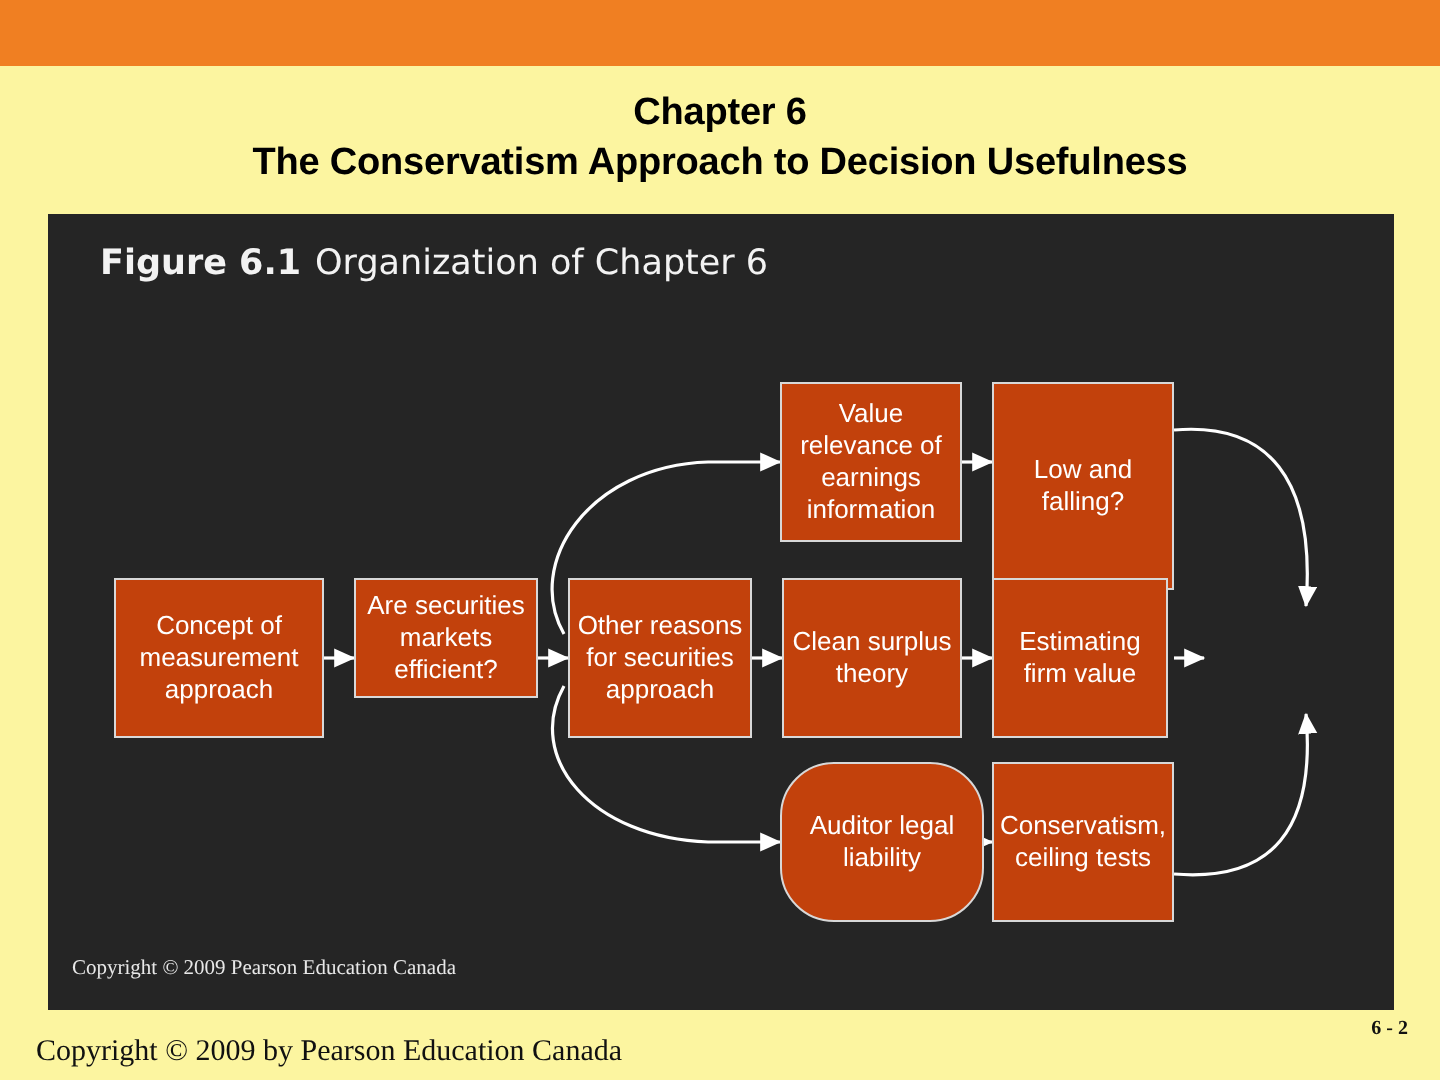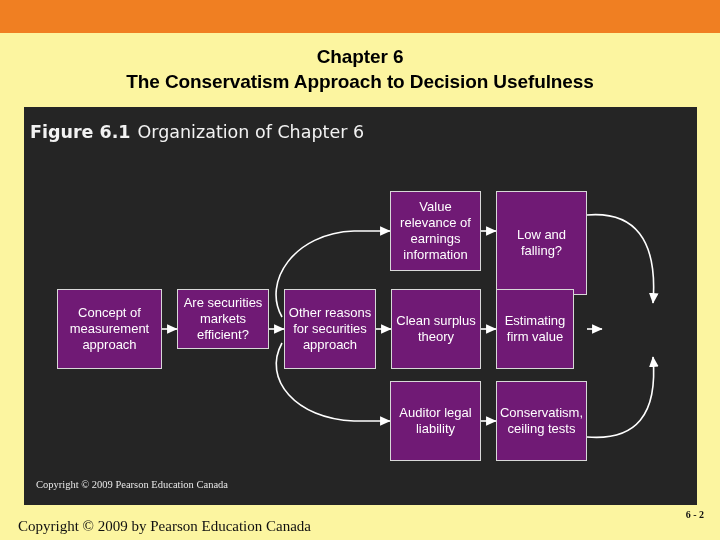--- a/index.html
+++ b/index.html
@@ -47,21 +47,21 @@
   .figure-panel {
     position: absolute;
     left: 24px;
     top: 107px;
     width: 673px;
     height: 398px;
     background: #252525;
   }
   .figure-heading {
     position: absolute;
-    left: 6px;
+    left: 26px;
     top: 15px;
     font-family: "DejaVu Sans", sans-serif;
     font-size: 17.5px;
     color: #f2f2f2;
     white-space: nowrap;
   }
   .figure-heading .fig-label {
     font-weight: bold;
   }
   .figure-heading .fig-title {
@@ -86,21 +86,21 @@
     height: 398px;
   }
   .diagram svg {
     position: absolute;
     left: 0; top: 0;
   }
   .node {
     position: absolute;
     box-sizing: border-box;
     border: 1.5px solid #d8d8d8;
-    background: #701a75;
+    background: #c2410c;
     color: #ffffff;
     display: flex;
     align-items: center;
     justify-content: center;
     text-align: center;
     font-family: "Liberation Sans", sans-serif;
     font-size: 13px;
     line-height: 16px;
     padding: 2px;
   }
@@ -196,26 +196,26 @@
       </div>
 
       <div class="node" style="left:472px; top:84px; width:91px; height:104px;">
         <span>Low and falling?</span>
       </div>
 
       <div class="node" style="left:367px; top:182px; width:90px; height:80px;">
         <span>Clean surplus theory</span>
       </div>
 
-      <div class="node" style="left:472px; top:182px; width:78px; height:80px;">
+      <div class="node" style="left:472px; top:182px; width:88px; height:80px;">
         <span>Estimating firm value</span>
       </div>
 
 
-      <div class="node" style="left:366px; top:274px; width:91px; height:80px;">
+      <div class="node" style="left:366px; top:274px; width:102px; height:80px;border-radius:27px;">
         <span>Auditor legal liability</span>
       </div>
 
       <div class="node" style="left:472px; top:274px; width:91px; height:80px;">
         <span>Conservatism, ceiling tests</span>
       </div>
 
     </div>
 
     <div class="figure-credit">Copyright © 2009 Pearson Education Canada</div>

